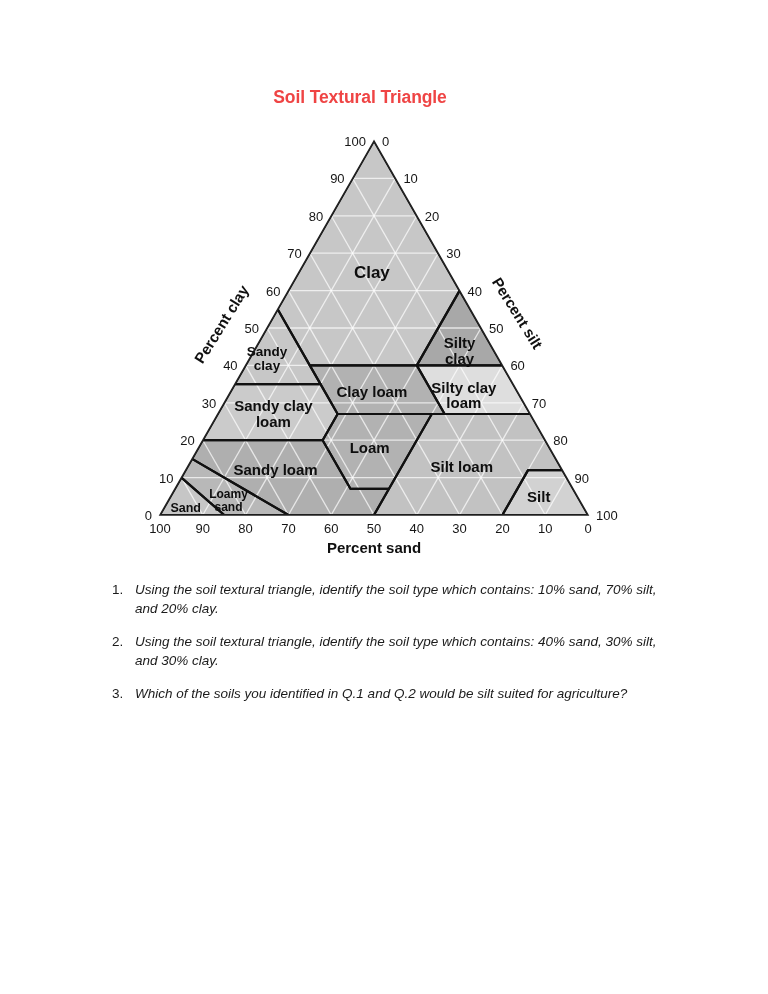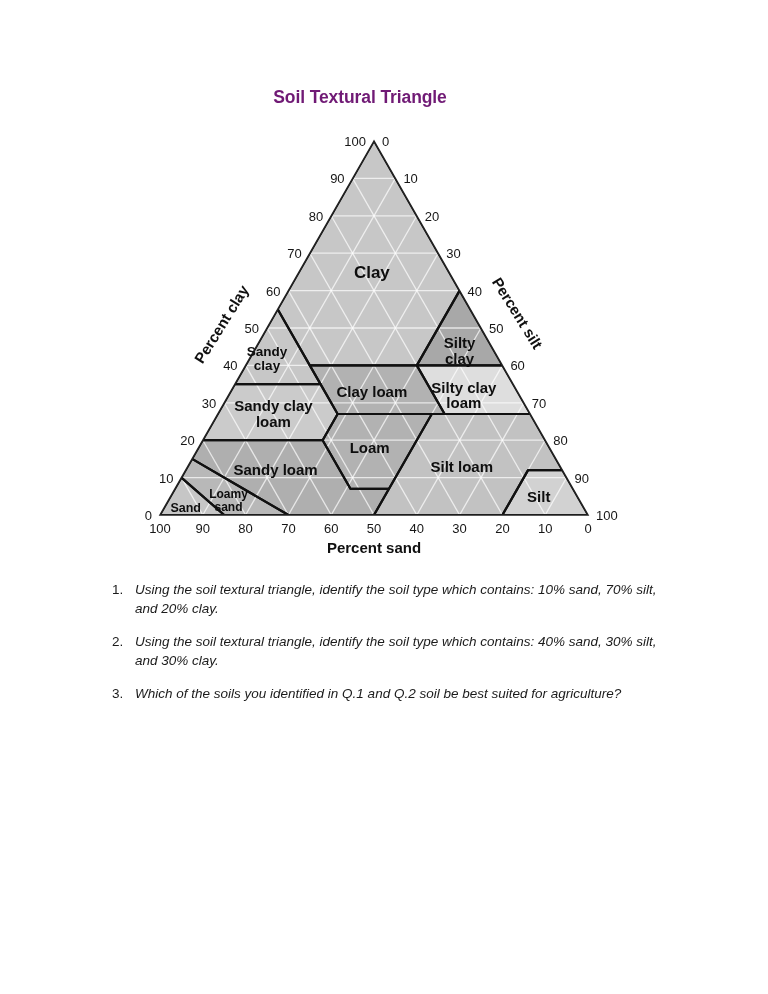--- a/index.html
+++ b/index.html
@@ -4,21 +4,21 @@
 <style>
   html,body{margin:0;padding:0;}
   body{
     width:768px;height:994px;position:relative;
     background:#ffffff;
     font-family:"Liberation Sans","DejaVu Sans",sans-serif;
     overflow:hidden;
   }
   .page-title{
     position:absolute;top:87px;left:0;width:720px;
-    text-align:center;font-size:17.5px;font-weight:700;color:#701a75;
+    text-align:center;font-size:17.5px;font-weight:700;color:#ef4444;
     letter-spacing:-0.1px;margin:0;
   }
   #diagram-wrap{
     position:absolute;top:110px;left:0;width:768px;height:470px;
   }
   #questions{
     position:absolute;top:580px;left:112px;width:556px;
     font-size:13.5px;line-height:19px;color:#1b1b1b;
   }
   .q-item{display:flex;margin-bottom:14px;}
@@ -153,15 +153,15 @@
   <div class="q-item">
     <span class="q-num">1.</span>
     <span class="q-text">Using the soil textural triangle, identify the soil type which contains: 10% sand, 70% silt, and 20% clay.</span>
   </div>
   <div class="q-item">
     <span class="q-num">2.</span>
     <span class="q-text">Using the soil textural triangle, identify the soil type which contains: 40% sand, 30% silt, and 30% clay.</span>
   </div>
   <div class="q-item">
     <span class="q-num">3.</span>
-    <span class="q-text">Which of the soils you identified in Q.1 and Q.2 soil be best suited for agriculture?</span>
+    <span class="q-text">Which of the soils you identified in Q.1 and Q.2 would be silt suited for agriculture?</span>
   </div>
 </div>
 
 </body></html>

